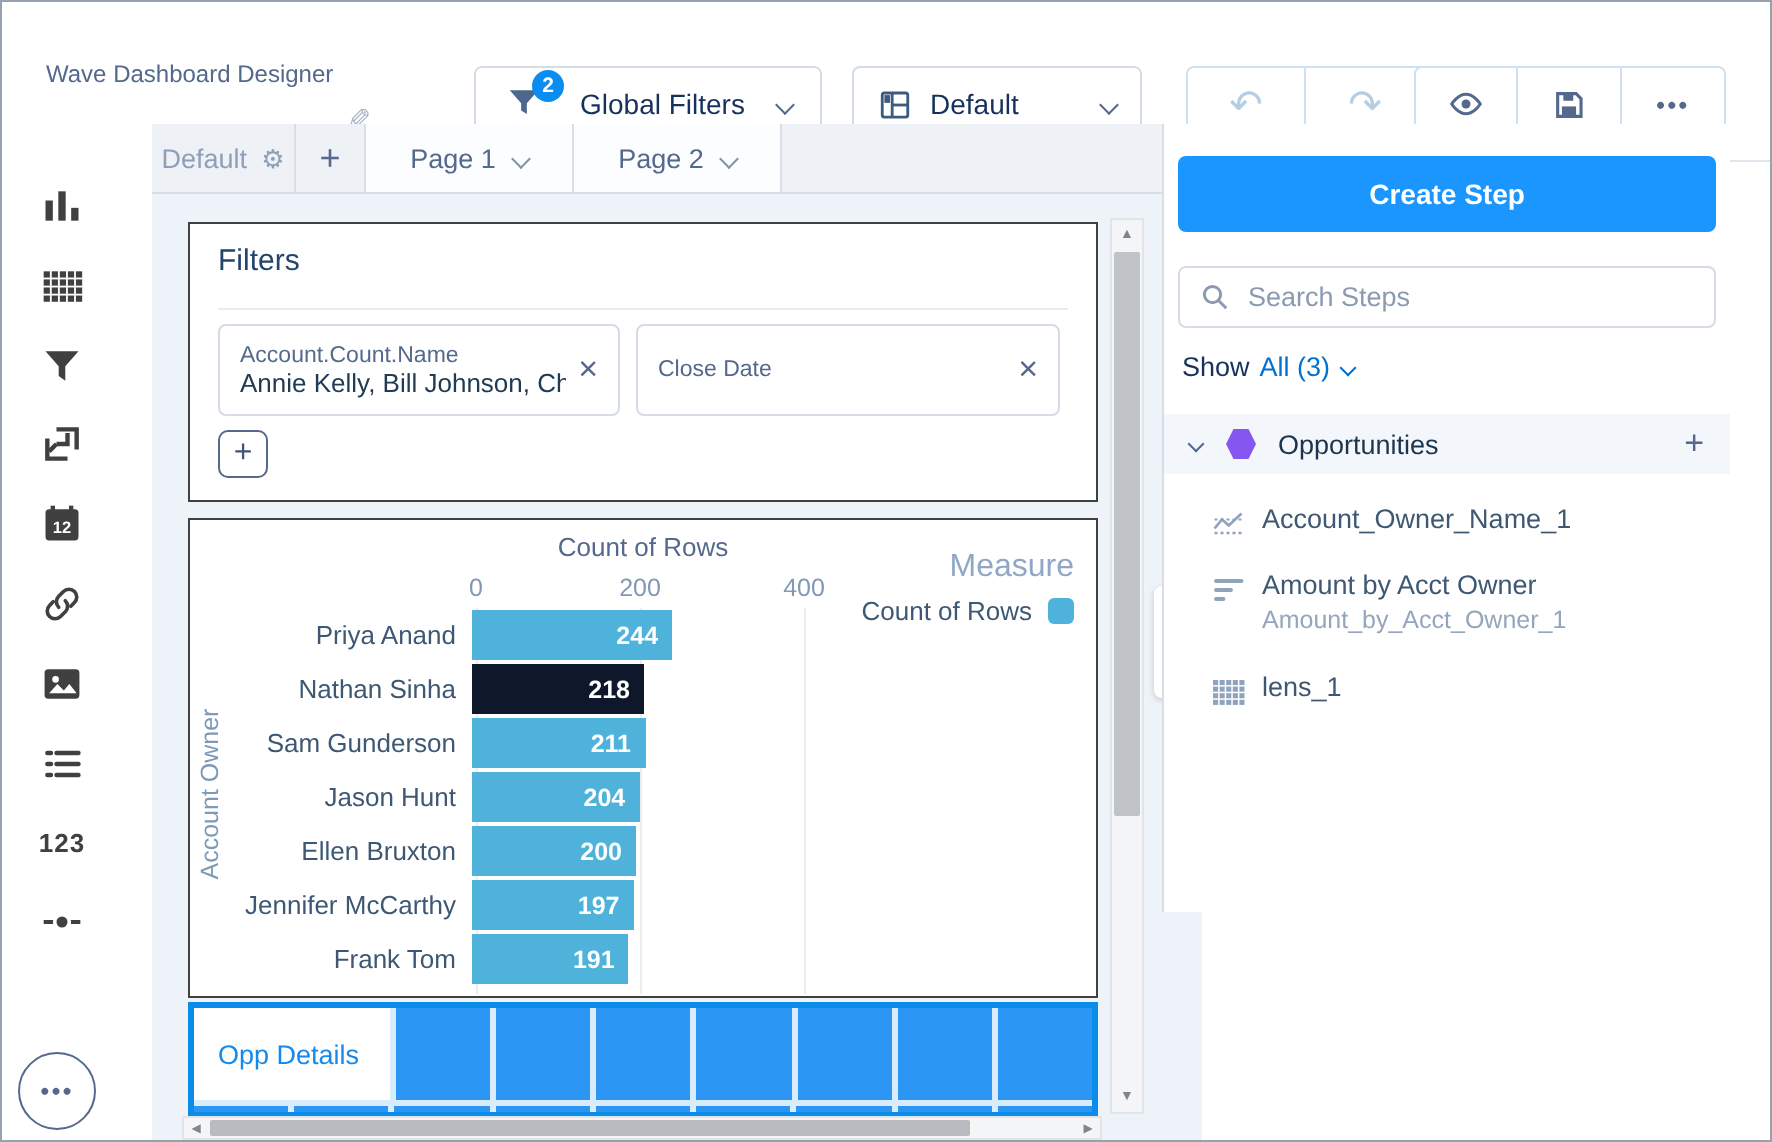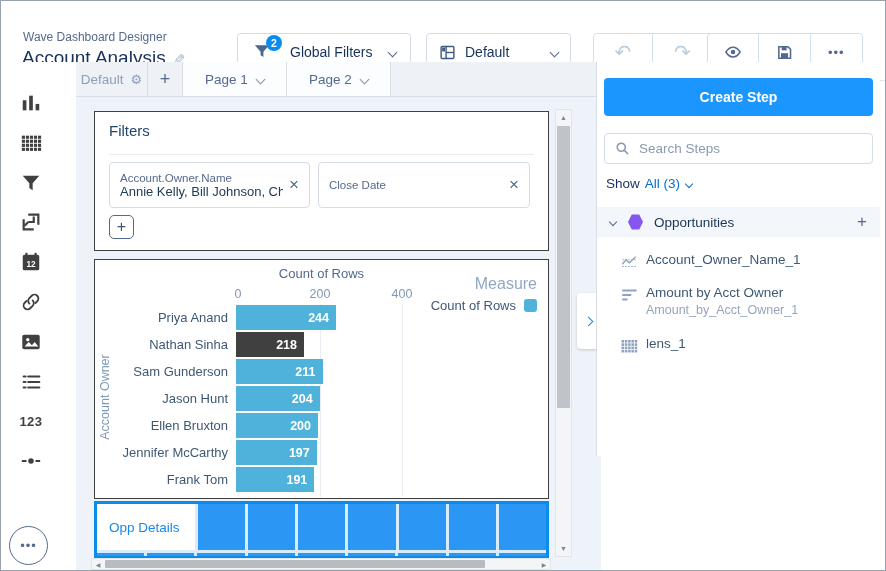--- a/index.html
+++ b/index.html
@@ -93,21 +93,21 @@
   .vscroll .arr-down { bottom:0; }
   .vscroll .thumb { position:absolute; left:1px; top:16px; width:13px; height:282px; background:#c0c3c7; border-radius:1px; cursor:pointer; }
   .hscroll { position:absolute; left:15px; top:461px; width:460px; height:12px; background:#f4f5f6; border:1px solid #e2e5e8; }
   .hscroll .arr { position:absolute; top:0; width:12px; height:10px; font-size:6px; color:#7d858e; display:flex; align-items:center; justify-content:center; cursor:pointer; }
   .hscroll .arr-left { left:0; }
   .hscroll .arr-right { right:0; }
   .hscroll .thumb { position:absolute; left:13px; top:1px; width:380px; height:8px; background:#b8bcc0; border-radius:1px; cursor:pointer; }
   .collapse-handle { position:absolute; left:501px; top:196px; width:23px; height:56px; background:#fff; border-radius:4px; box-shadow:0 1px 3px rgba(0,0,0,.18); display:flex; align-items:center; justify-content:center; color:#1589ee; cursor:pointer; }
 
   
-  .right-panel { position:absolute; left:595px; top:61px; width:284px; height:394px; background:#fff; border-left:1px solid #d8dde6; }
+  .right-panel { position:absolute; left:580px; top:61px; width:284px; height:394px; background:#fff; border-left:1px solid #d8dde6; }
   .create-step { position:absolute; left:7px; top:16px; width:269px; height:38px; background:#1b96ff; border:none; border-radius:4px; color:#fff; font-size:14px; font-weight:bold; font-family:"Liberation Sans",sans-serif; cursor:pointer; }
   .search-box { position:absolute; left:7px; top:71px; width:269px; height:31px; border:1px solid #d4dde6; border-radius:4px; display:flex; align-items:center; padding:0 10px; background:#fff; }
   .search-box input { border:none; outline:none; flex:1; margin-left:9px; font-size:13.5px; font-family:"Liberation Sans",sans-serif; color:#16325c; background:transparent; }
   .search-box input::placeholder { color:#8b9ab0; opacity:1; }
   .show-row { position:absolute; left:9px; top:114px; font-size:13.5px; color:#16325c; display:flex; align-items:center; gap:5px; }
   .show-link { color:#0070d2; cursor:pointer; display:flex; align-items:center; gap:6px; }
   .show-link .chev { width:6px; height:6px; }
   .dataset-header { position:absolute; left:0; top:145px; width:100%; height:30px; background:#f3f6fa; display:flex; align-items:center; padding:0 13px; cursor:pointer; }
   .dataset-header .chev { width:6px; height:6px; color:#54698d; margin-right:12px; }
   .hexagon { width:15px; height:16px; background:#8657f0; clip-path:polygon(25% 3%, 75% 3%, 100% 50%, 75% 97%, 25% 97%, 0% 50%); margin-right:11px; }
@@ -121,21 +121,20 @@
 
   svg { display:block; }
 </style>
 </head>
 <body>
 
 <div class="window">
 
   <div class="topbar">
     <div class="app-label">Wave Dashboard Designer</div>
-    <div class="page-title">Account Analysis</div>
     <span class="pencil">✎</span>
 
     <div class="hbtn gf-btn">
       <span class="gf-funnel">
         <svg width="20" height="19" viewBox="0 0 24 24">
             <path d="M3 4h18l-7.2 8.2V19l-3.6-2.2v-4.6z" fill="currentColor"></path>
           </svg>
         <span class="gf-badge">2</span>
       </span>
       <span class="gf-label">Global Filters</span>
@@ -318,21 +317,21 @@
     </div>
   </div>
 
   <div class="canvas">
 
     <div class="widget w-filters">
       <div class="filters-title">Filters</div>
       <div class="filters-divider"></div>
       <div class="chip chip-1">
         <div class="chip-text">
-          <div class="chip-field">Account.Owner.Name</div>
+          <div class="chip-field">Account.Count.Name</div>
           <div class="chip-value">Annie Kelly, Bill Johnson, Ch...</div>
         </div>
         <span class="chip-close">×</span>
       </div>
       <div class="chip chip-2">
         <div class="chip-text">
           <div class="chip-field">Close Date</div>
         </div>
         <span class="chip-close">×</span>
       </div>
@@ -358,21 +357,21 @@
       </div>
       <div class="bars" id="chart-bars">
           <div class="bar-row">
             <span class="bar-cat">Priya Anand</span>
             <div class="bar" style="width: 100.04px; background: rgb(79, 178, 218);">
               <span class="bar-val">244</span>
             </div>
           </div>
           <div class="bar-row">
             <span class="bar-cat">Nathan Sinha</span>
-            <div class="bar" style="width: 68px; background: #404040; justify-content: flex-end;">
+            <div class="bar" style="width: 86px; background: #0f172a; justify-content: flex-end;">
               <span class="bar-val">218</span>
             </div>
           </div>
           <div class="bar-row">
             <span class="bar-cat">Sam Gunderson</span>
             <div class="bar" style="width: 86.51px; background: rgb(79, 178, 218);">
               <span class="bar-val">211</span>
             </div>
           </div>
           <div class="bar-row">

